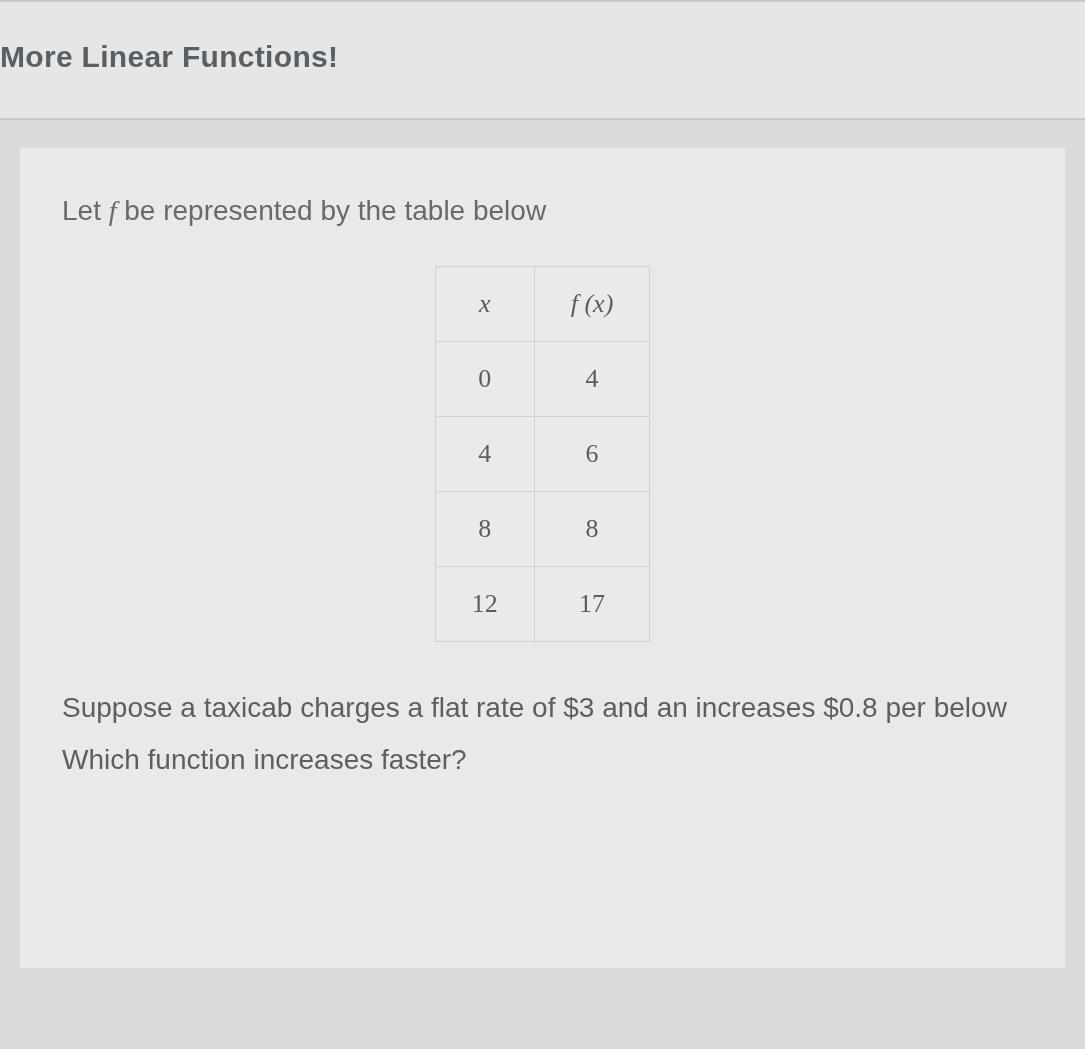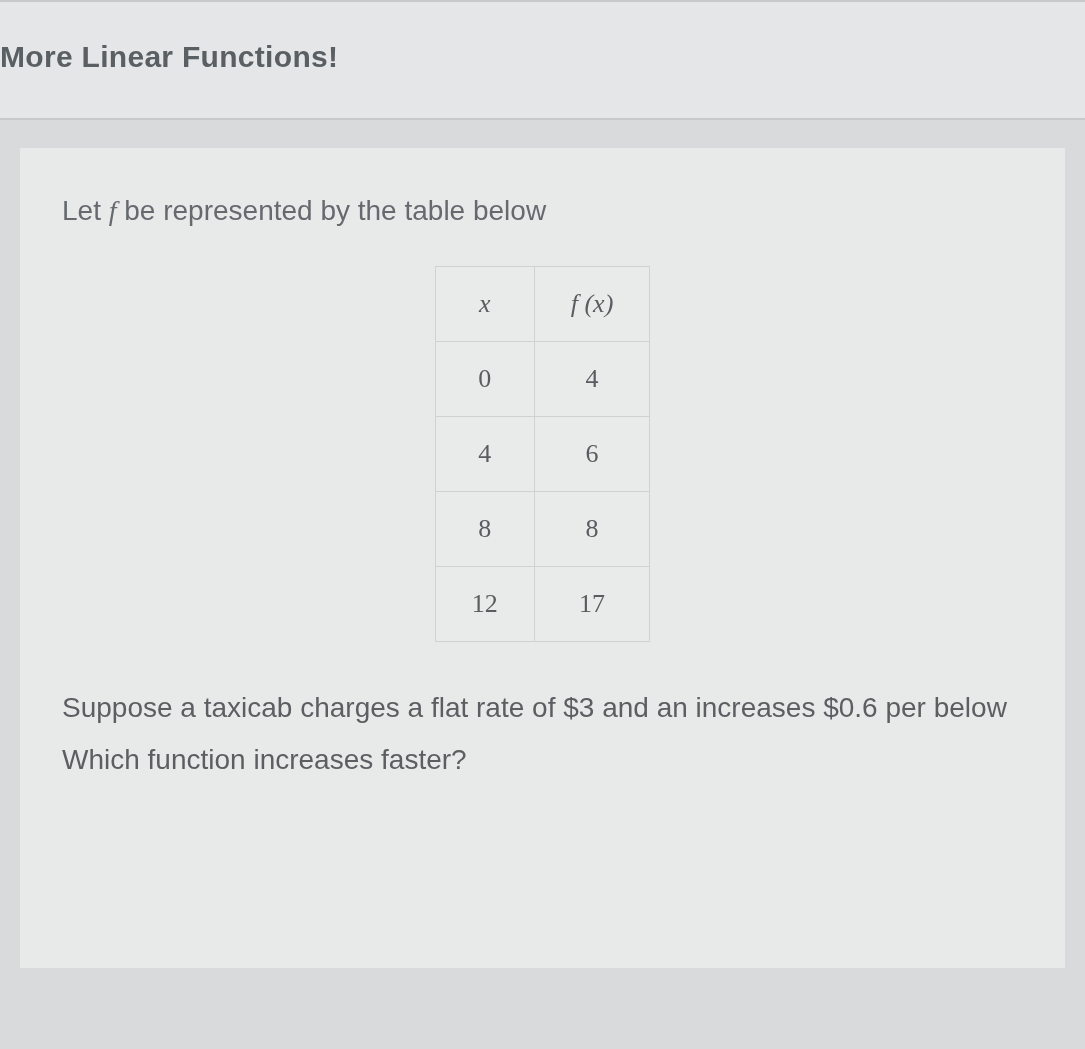--- a/index.html
+++ b/index.html
@@ -102,18 +102,18 @@
         <tr>
           <td>12</td>
           <td>17</td>
         </tr>
       </tbody>
     </table>
   </div>
 
   <div class="problem-text">
     <div>
-      <span>Suppose a taxicab charges a flat rate of </span><span>$3</span><span> and an increases </span><span>$0.6</span><span> per below</span>
+      <span>Suppose a taxicab charges a flat rate of </span><span>$3</span><span> and an increases </span><span>$0.8</span><span> per below</span>
     </div>
     <div>Which function increases faster?</div>
   </div>
 
 </div>
 
 </body></html>

